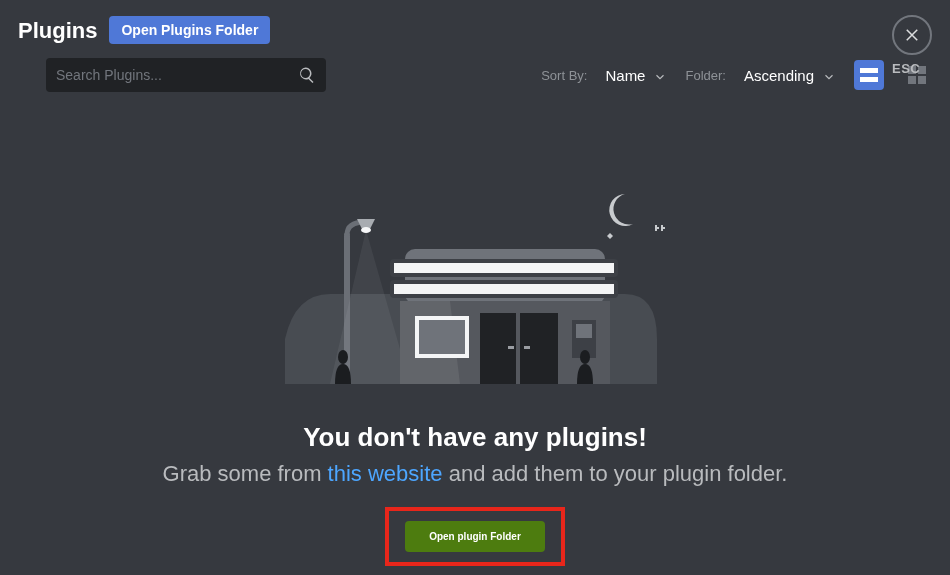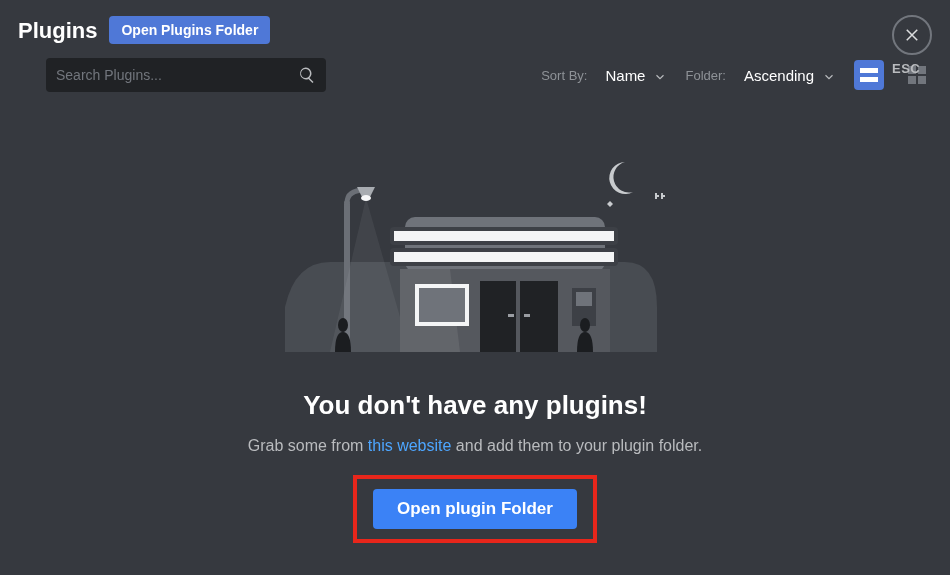--- a/index.html
+++ b/index.html
@@ -10,21 +10,21 @@
   color:#dcddde;
   position:relative;
   overflow:hidden;
 }
 .header { display:flex; align-items:flex-end; padding:16px 18px 10px; gap:12px; }
 .title { font-size:22px; font-weight:700; color:#fff; }
 .btn-primary {
   background:#4f78d7; color:#fff; border:none; border-radius:4px;
   padding:6px 12px; font-size:14px; font-weight:700; cursor:pointer;
 }
-.btn-primary.main { background:#3b82f6; padding:10px 24px; font-size:17px; }
+.btn-primary.main { background:#4d7c0f; padding:10px 24px; font-size:10px; }
 .toolbar { display:flex; align-items:center; padding:4px 18px 0; gap:18px; }
 .search {
   display:flex; align-items:center; background:#202225; border-radius:4px;
   width:280px; height:34px; padding:0 10px;margin-left:28px;
 }
 .search input {
   flex:1; background:transparent; border:none; outline:none; color:#dcddde;
   font-size:14px;
 }
 .search input::placeholder { color:#72767d; }
@@ -44,25 +44,25 @@
 .view-btn.inactive svg rect { fill:#72767d; }
 .close-wrap { position:absolute; top:15px; right:18px; text-align:left; }
 .close-btn {
   width:40px; height:40px; border:2px solid #72767d; border-radius:50%;
   display:flex; align-items:center; justify-content:center; cursor:pointer;
 }
 .close-btn svg { width:18px; height:18px; }
 .close-btn svg path { stroke:#dcddde; stroke-width:2; }
 .esc { font-size:13px; color:#b9bbbe; font-weight:700; margin-top:6px; letter-spacing:0.5px; }
 .empty {
-  position:absolute; left:0; right:0; top:132px; text-align:center;
+  position:absolute; left:0; right:0; top:164px; text-align:center;
 }
 .illus { margin:0 auto; display:block; }
 .headline { color:#fff; font-size:26px; font-weight:700; margin-top:28px; }
-.subline { color:#b9bbbe; font-size:16px; margin-top:16px;text-align:center; }
+.subline { color:#b9bbbe; font-size:22px; margin-top:8px;text-align:center; }
 .subline a { color:#4da6ff; text-decoration:none; }
 .highlight-box {
   display:inline-block; border:4px solid #e8261b; padding:10px 16px;
   margin-top:20px;
 }
 </style>
 </head>
 <body>
 
 <div class="header">

